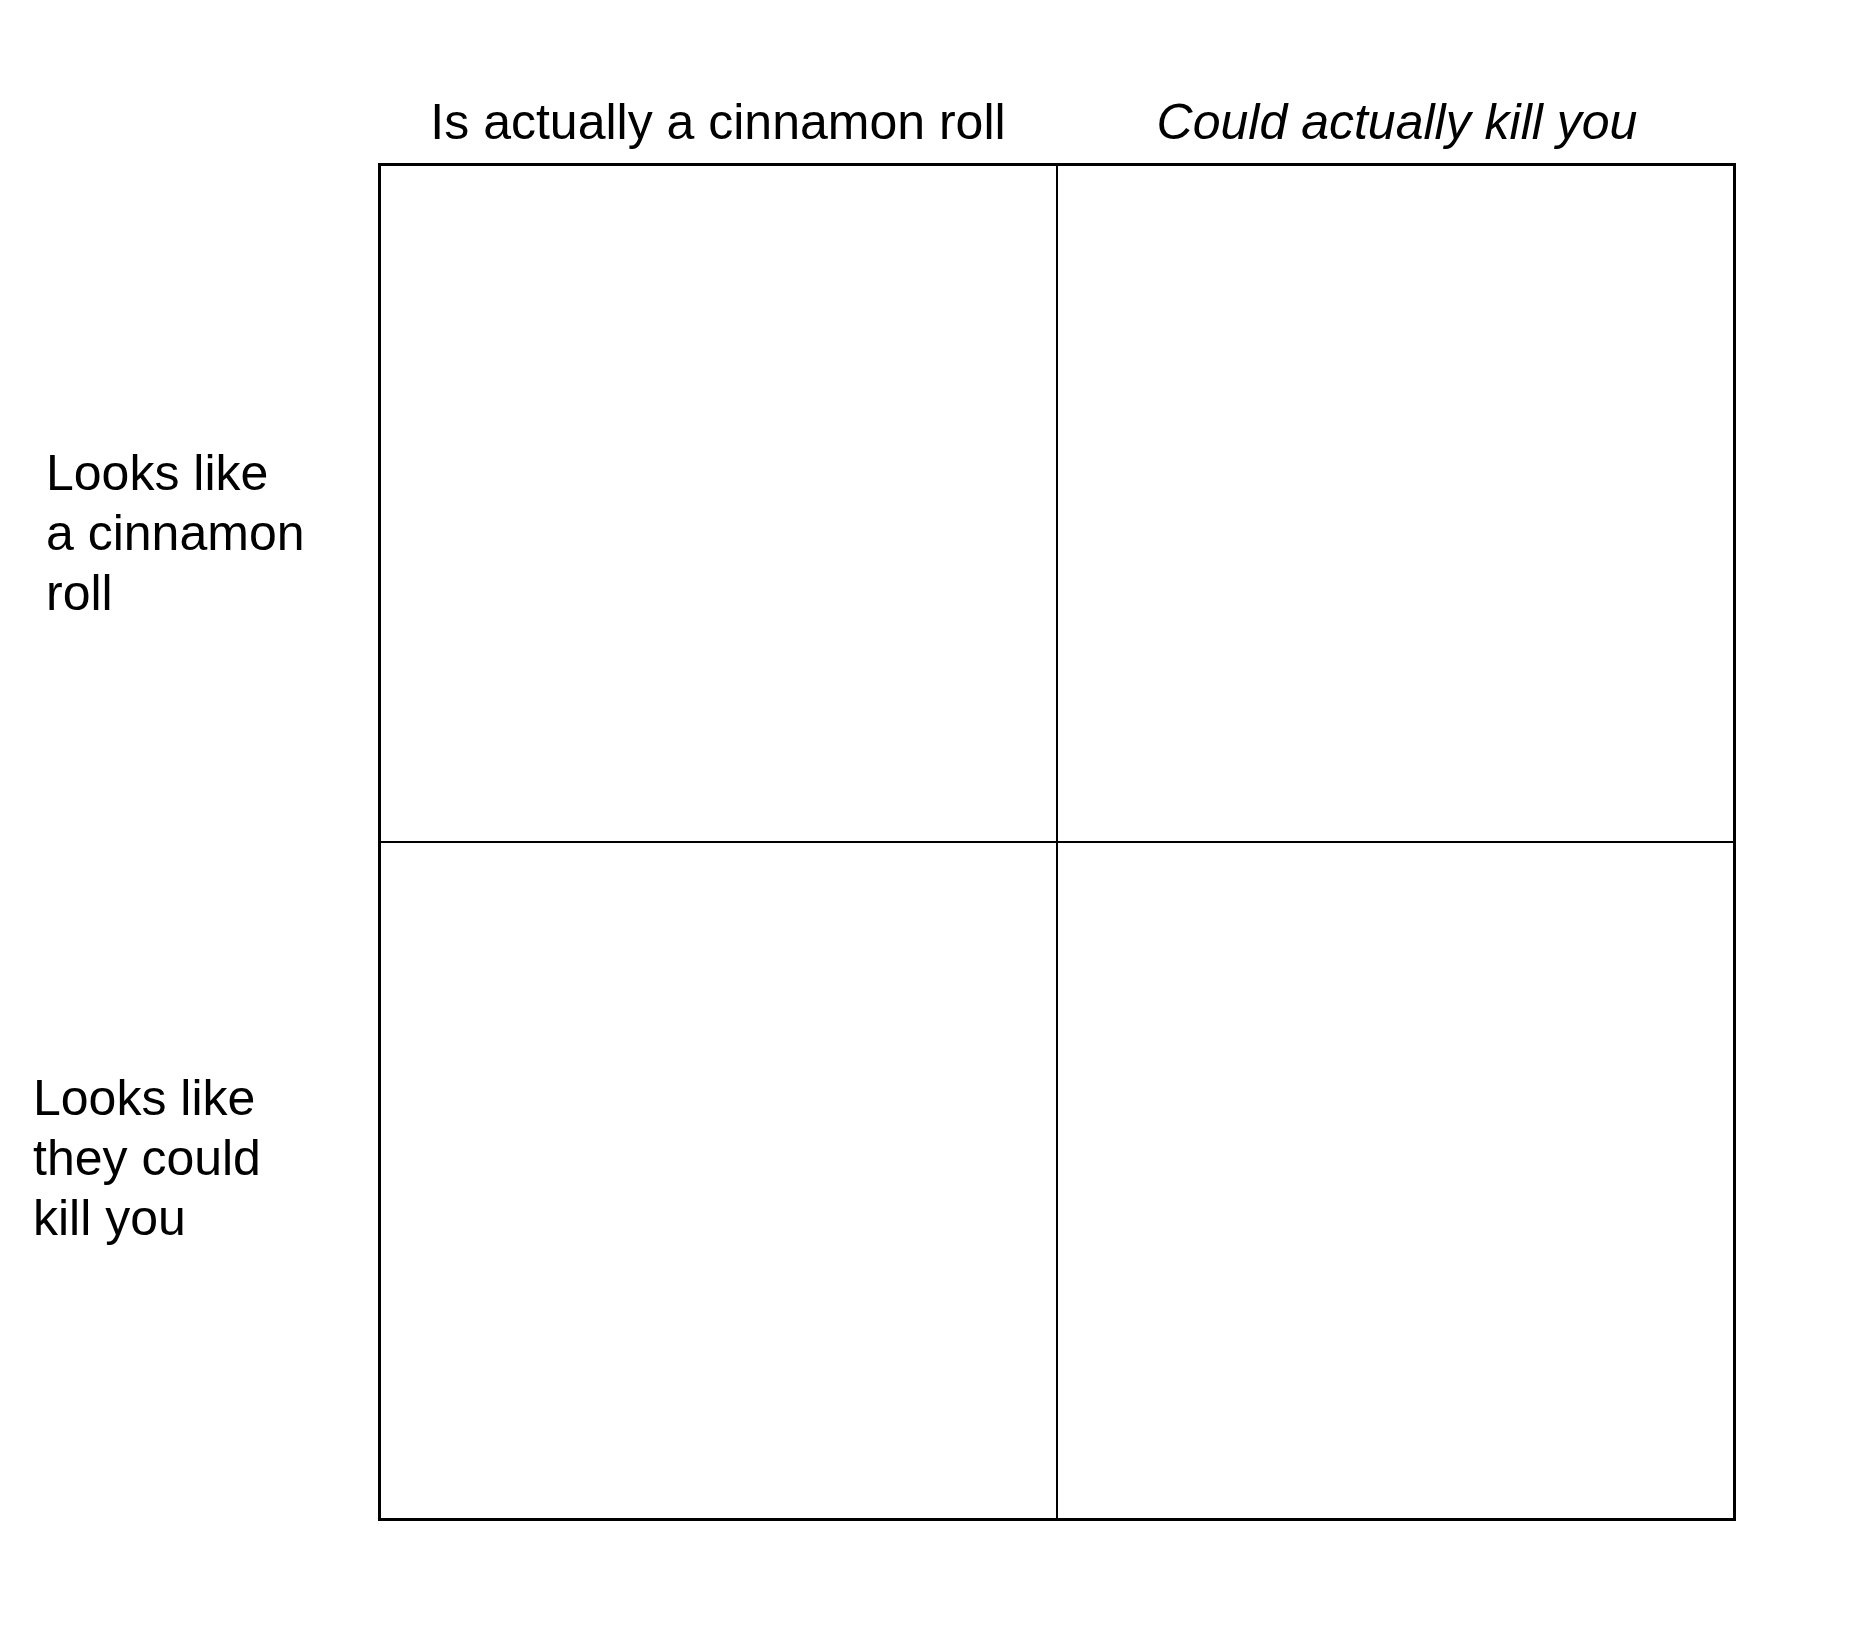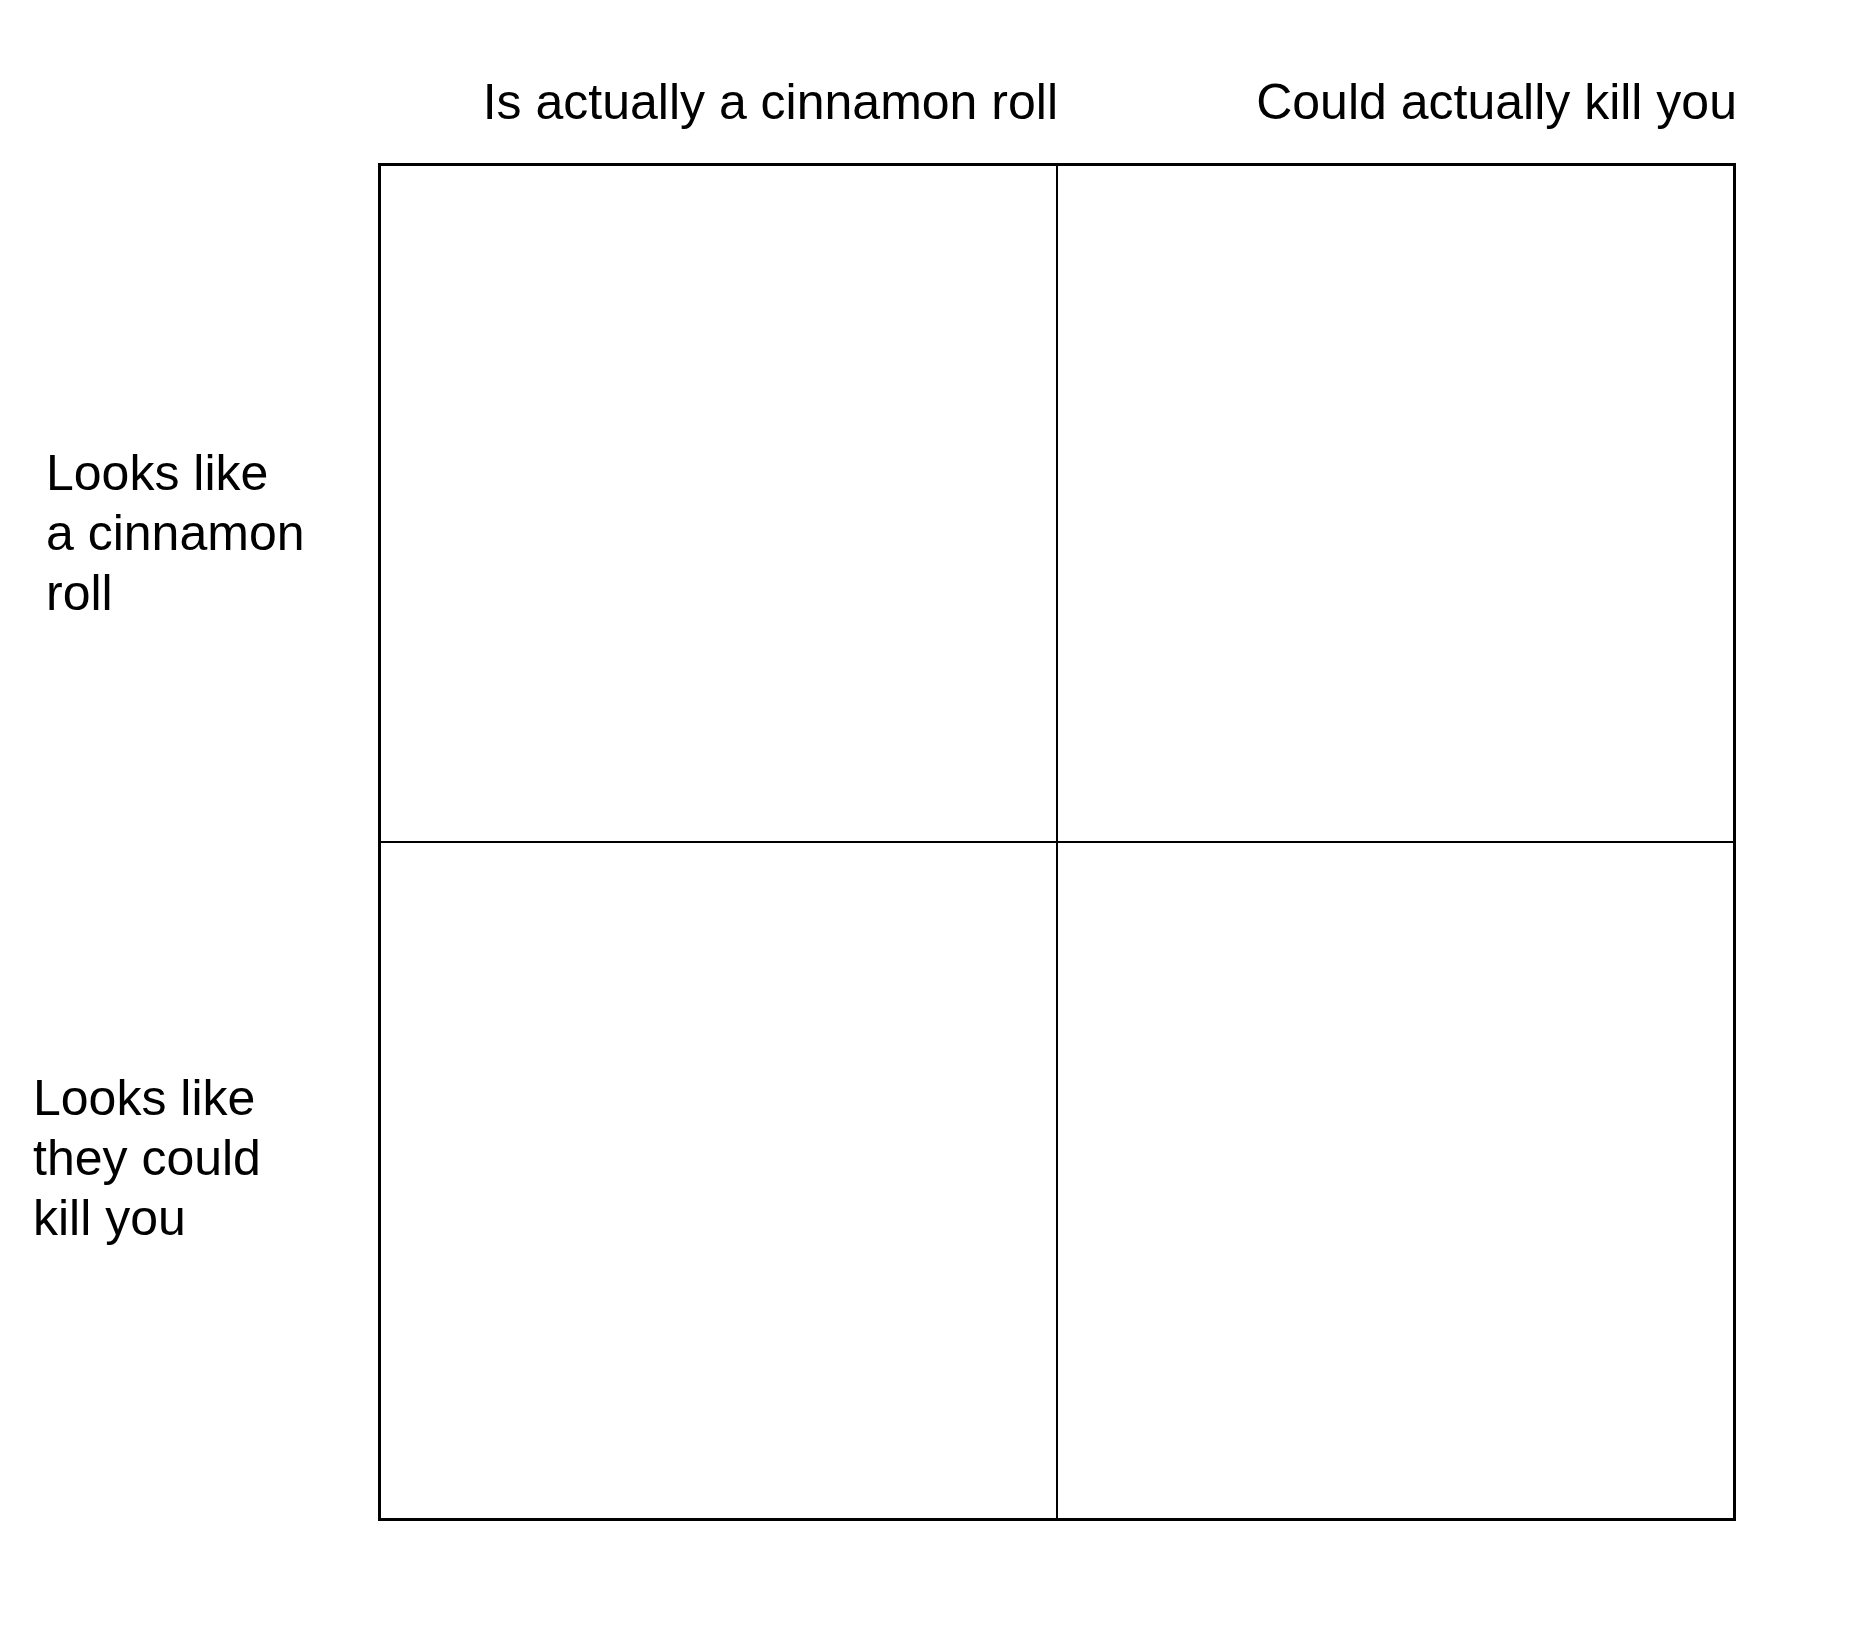--- a/index.html
+++ b/index.html
@@ -1,25 +1,25 @@
 <!DOCTYPE html>
 <html><head>
 <meta charset="utf-8">
 <style>
   html, body { margin: 0; padding: 0; background: #ffffff; }
   body {
     width: 1856px; height: 1632px; position: relative; overflow: hidden;
     font-family: "Liberation Sans", sans-serif; color: #000000;
   }
   .col-header {
-    position: absolute; top: 72px; font-size: 50px; line-height: 60px;
-    text-align: right; white-space: nowrap;
+    position: absolute; top: 92px; font-size: 50px; line-height: 60px;
+    text-align: center; white-space: nowrap;
   }
   #col-0 { left: 378px; width: 680px; }
-  #col-1 { left: 1057px; width: 680px; }
+  #col-1 { left: 1057px; width: 680px; font-style: italic; }
   .row-header {
     position: absolute; font-size: 50px; line-height: 60px; text-align: left;
     white-space: pre-line;
   }
   #row-0 { left: 46px; width: 300px; top: 443px; }
   #row-1 { left: 33px; width: 300px; top: 1068px; }
   .grid {
     position: absolute; left: 378px; top: 163px; width: 1358px; height: 1358px;
     box-sizing: border-box; border: 3px solid #000;
     display: grid; grid-template-columns: 1fr 1fr; grid-template-rows: 1fr 1fr;

